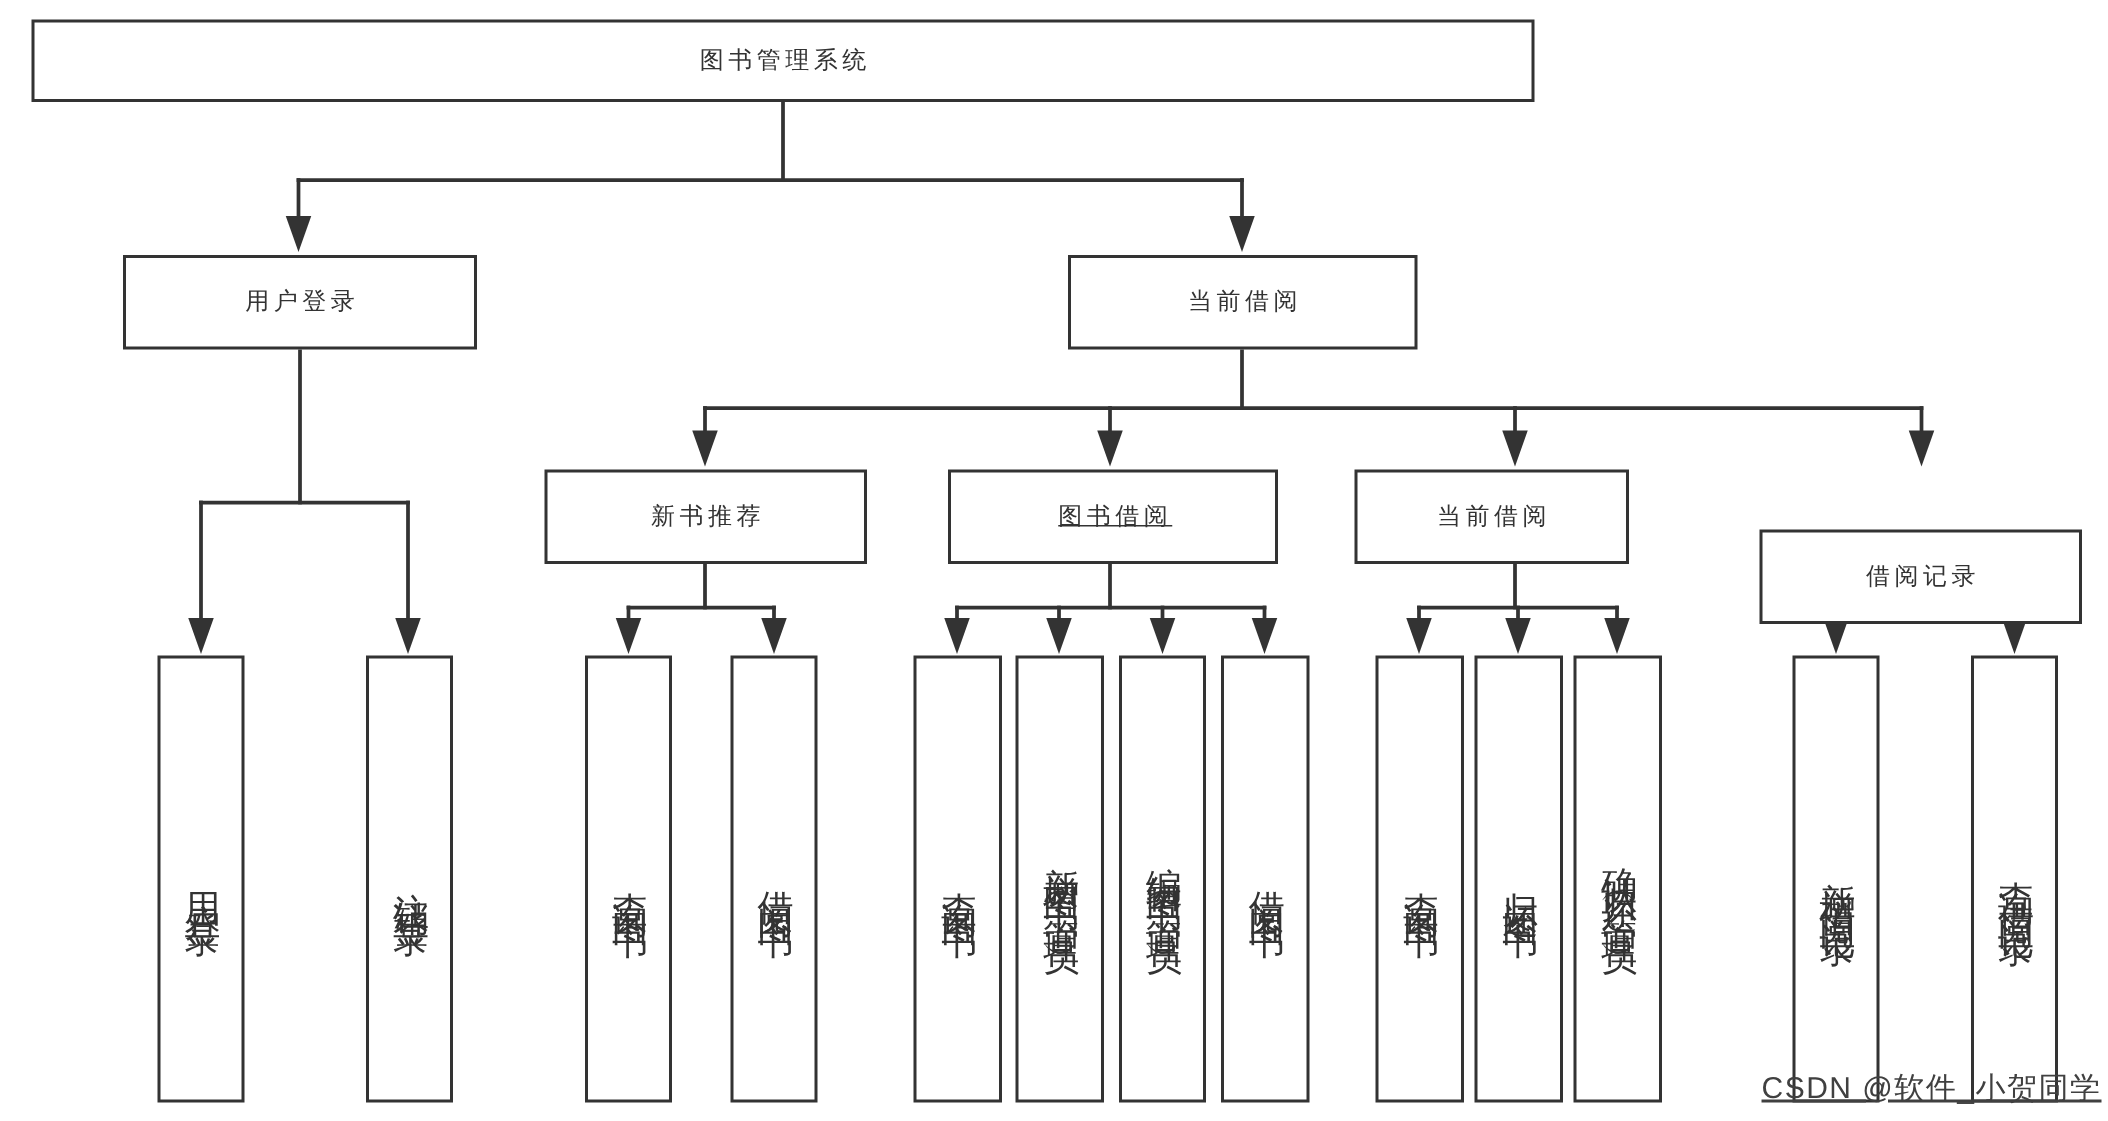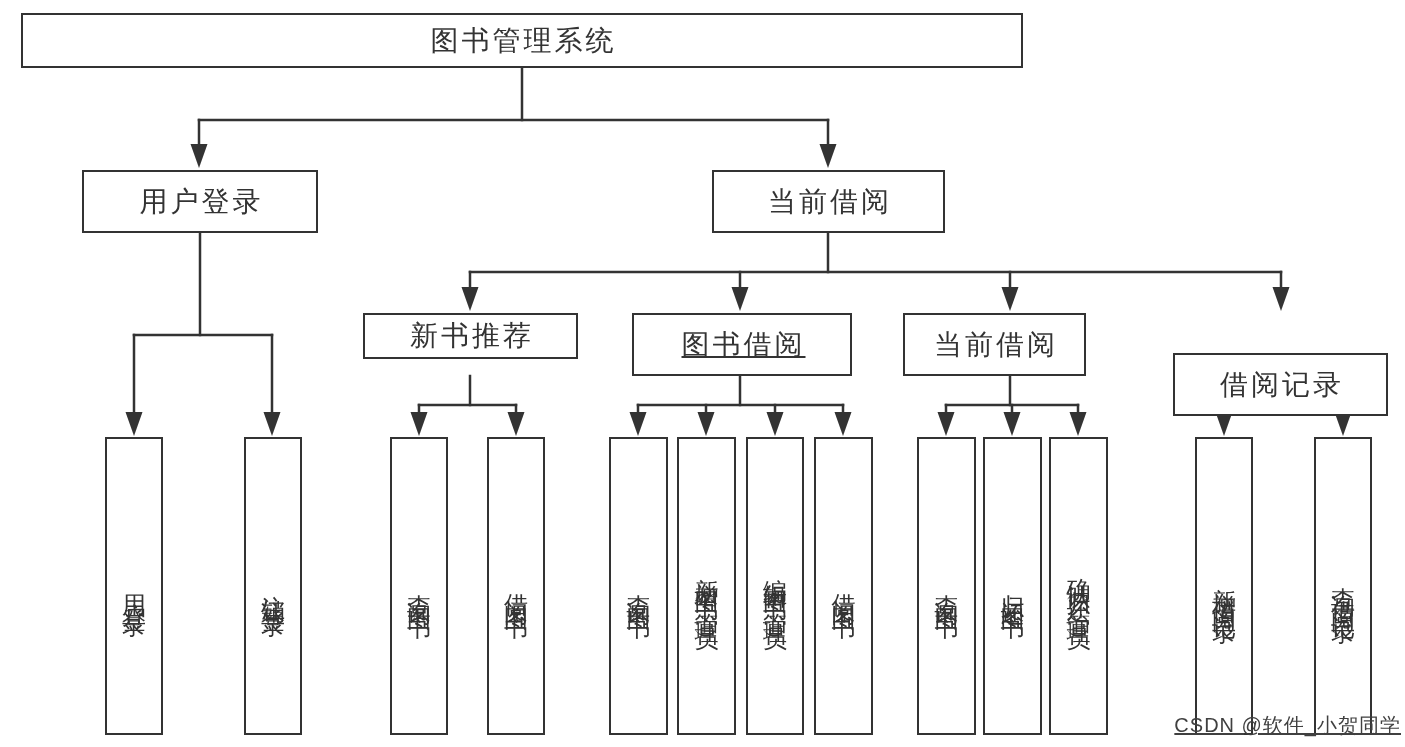--- a/index.html
+++ b/index.html
@@ -26,21 +26,21 @@
   }
   .connectors polygon { fill: #333333; stroke: none; }
   .node {
     position: absolute;
     border: 2.5px solid #333333;
     background: #ffffff;
     display: flex;
     align-items: center;
     justify-content: center;
   }
-  .hbox { font-size: 28px; letter-spacing: 3px; }
+  .hbox { font-size: 16px; letter-spacing: 3px; }
   .hbox span { transform: translateX(1.5px); white-space: nowrap; }
   .vbox span {
     writing-mode: vertical-rl;
     text-orientation: mixed;
     font-size: 24px;
     letter-spacing: 7px;
     line-height: 1;
     white-space: nowrap;
     transform: translateY(3.5px);
   }
@@ -126,21 +126,21 @@
     <span>图书管理系统</span>
   </div>
 
   <div class="node hbox" style="left:82px; top:170px; width:236px; height:63px;">
     <span>用户登录</span>
   </div>
   <div class="node hbox" style="left:712px; top:170px; width:233px; height:63px;">
     <span>当前借阅</span>
   </div>
 
-  <div class="node hbox" style="left:363px; top:313px; width:215px; height:46px;">
+  <div class="node hbox" style="left:363px; top:313px; width:215px; height:63px;">
     <span>新书推荐</span>
   </div>
   <div class="node hbox" style="left:632px; top:313px; width:220px; height:63px;text-decoration:underline;">
     <span>图书借阅</span>
   </div>
   <div class="node hbox" style="left:903px; top:313px; width:183px; height:63px;">
     <span>当前借阅</span>
   </div>
   <div class="node hbox" style="left:1173px; top:313px; width:215px; height:63px;margin-top:40px;">
     <span>借阅记录</span>

